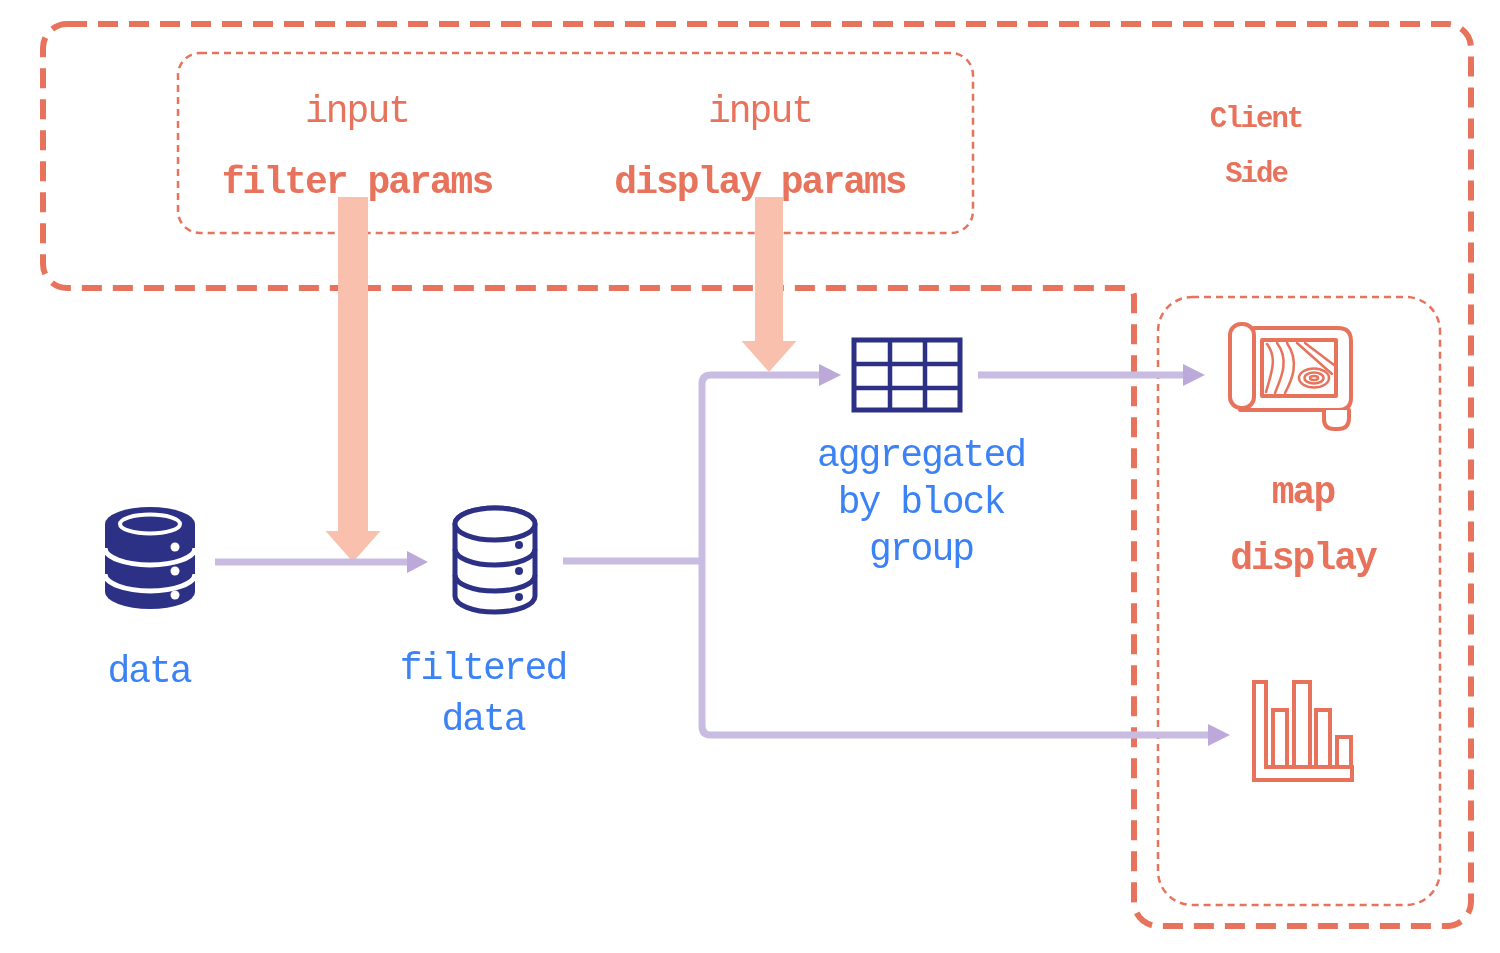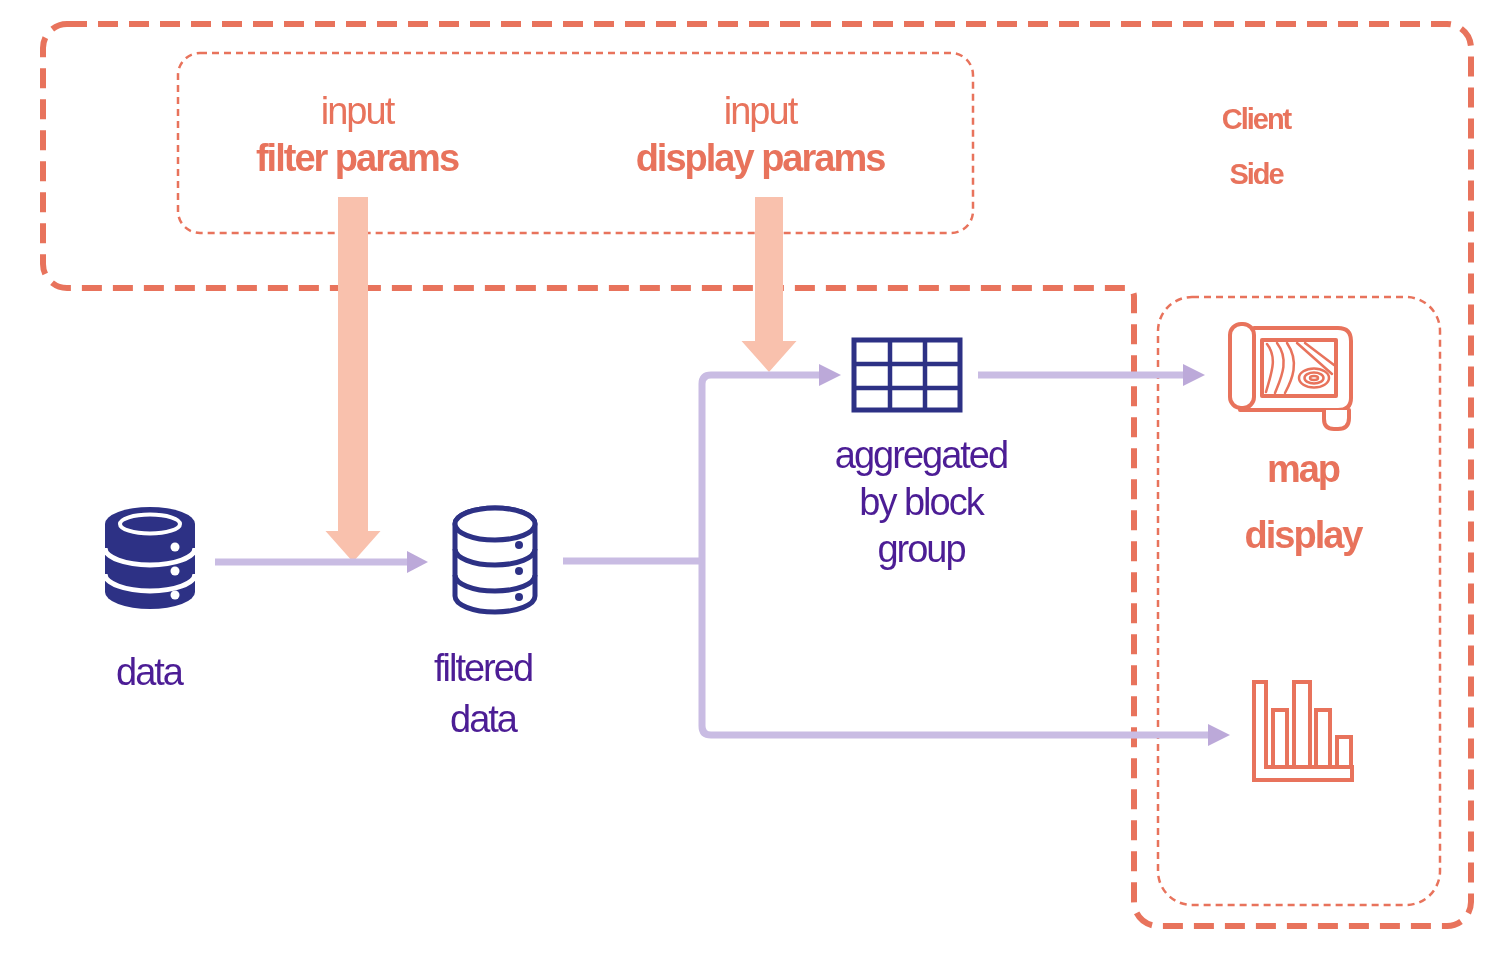--- a/index.html
+++ b/index.html
@@ -1,35 +1,35 @@
 <!DOCTYPE html>
 <html><head>
 <meta charset="utf-8">
 <style>
   html,body{margin:0;padding:0;background:#ffffff;}
   .canvas{
     position:relative;
     width:1500px;height:953px;
     background:#ffffff;
     overflow:hidden;
-    font-family:Liberation Sans, sans-serif;
+    font-family:Liberation Mono, monospace;
   }
   .layer{position:absolute;left:0;top:0;}
   .lbl{
     position:absolute;
     transform:translateX(-50%);
     text-align:center;
     white-space:pre-line;
     font-size:38px;
     line-height:48px;
     letter-spacing:-2px;
   }
-  .navy{color:#4c1d95;text-align:center;}
+  .navy{color:#3b82f6;text-align:center;}
   .coral{color:#E8735C;}
-  .bold{font-weight:bold;}
+  .bold{font-weight:bold;margin-top:24px;}
   .params-label{
     position:absolute;
     transform:translateX(-50%);
     text-align:center;
     color:#E8735C;
     font-size:38px;
     line-height:47px;
     letter-spacing:-2px;
   }
   .client-title{

